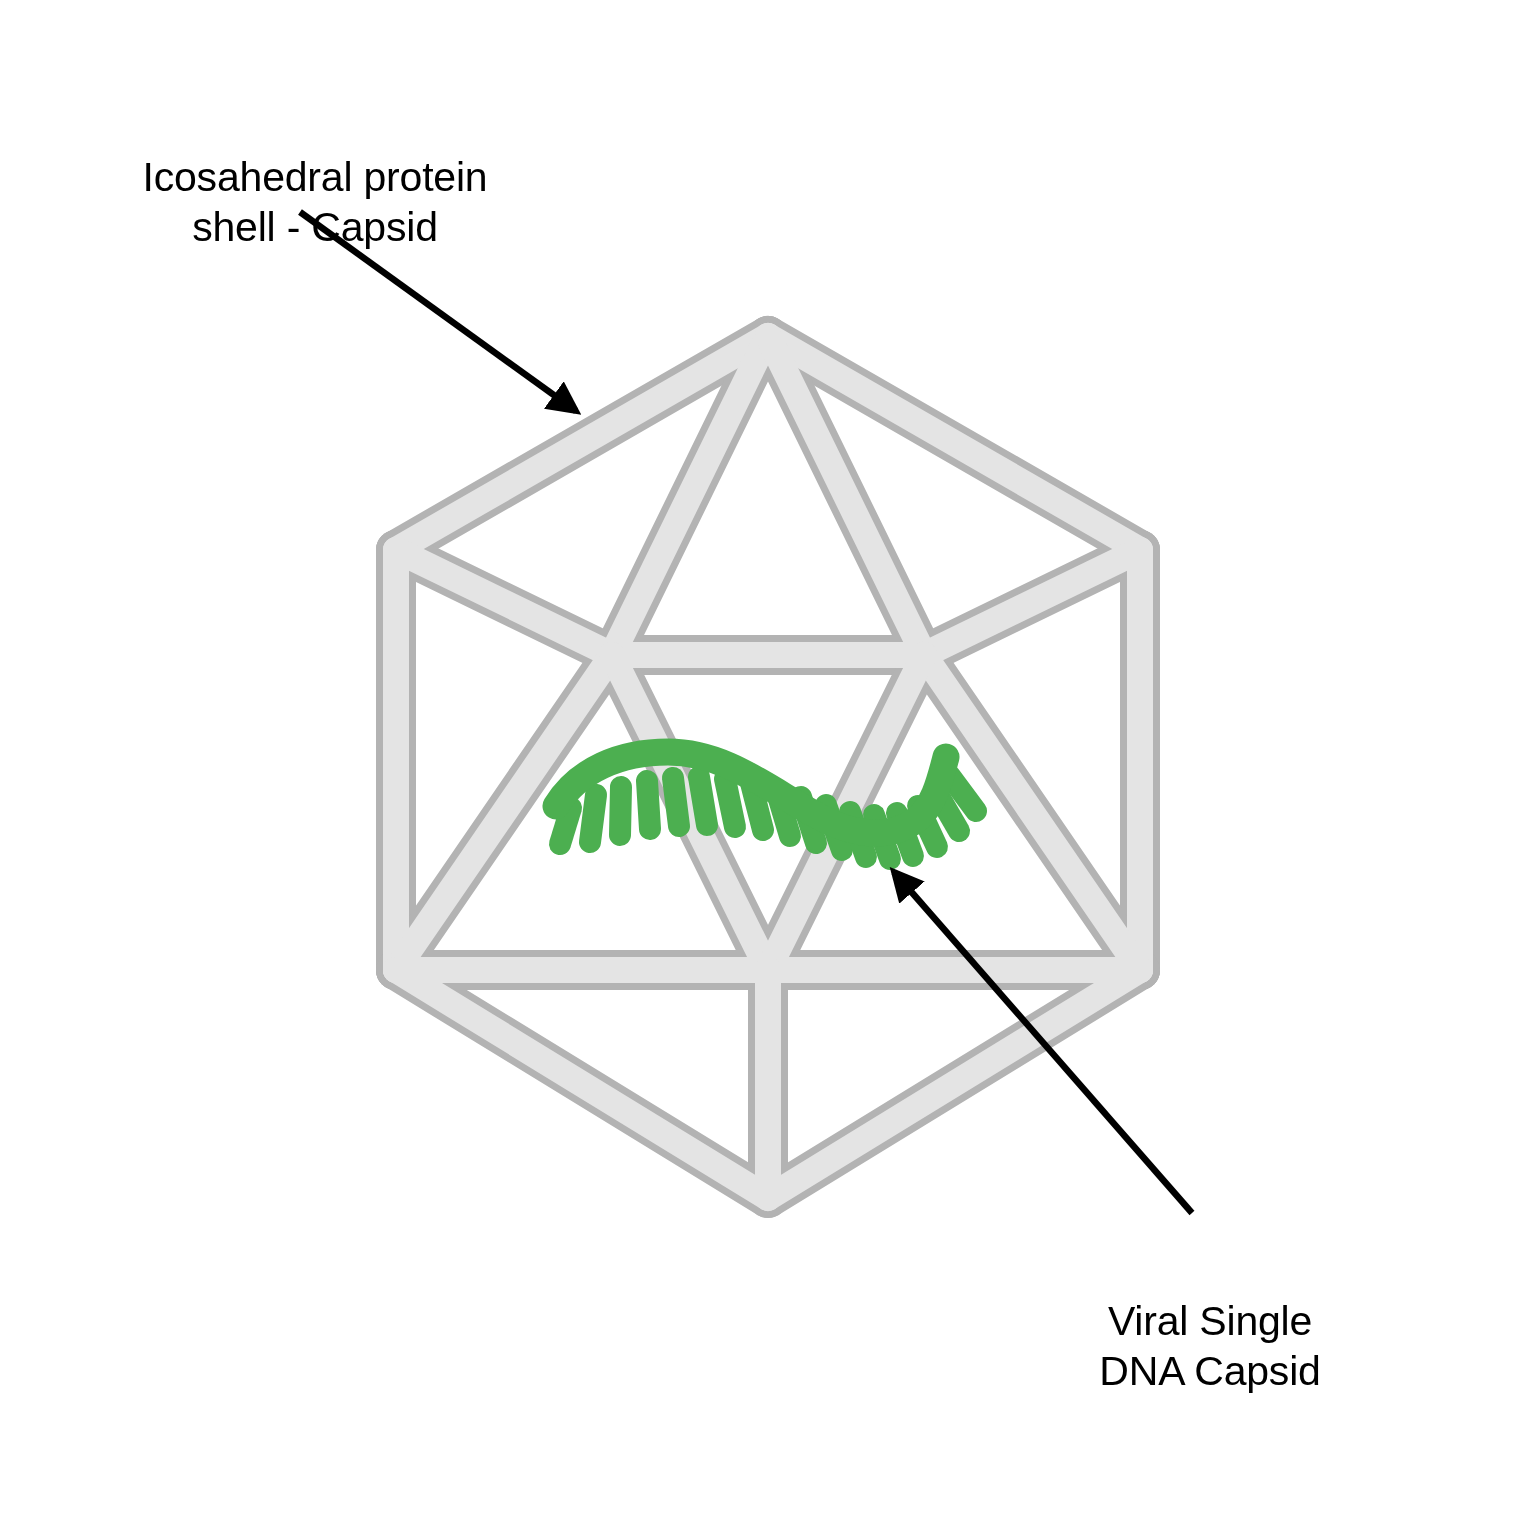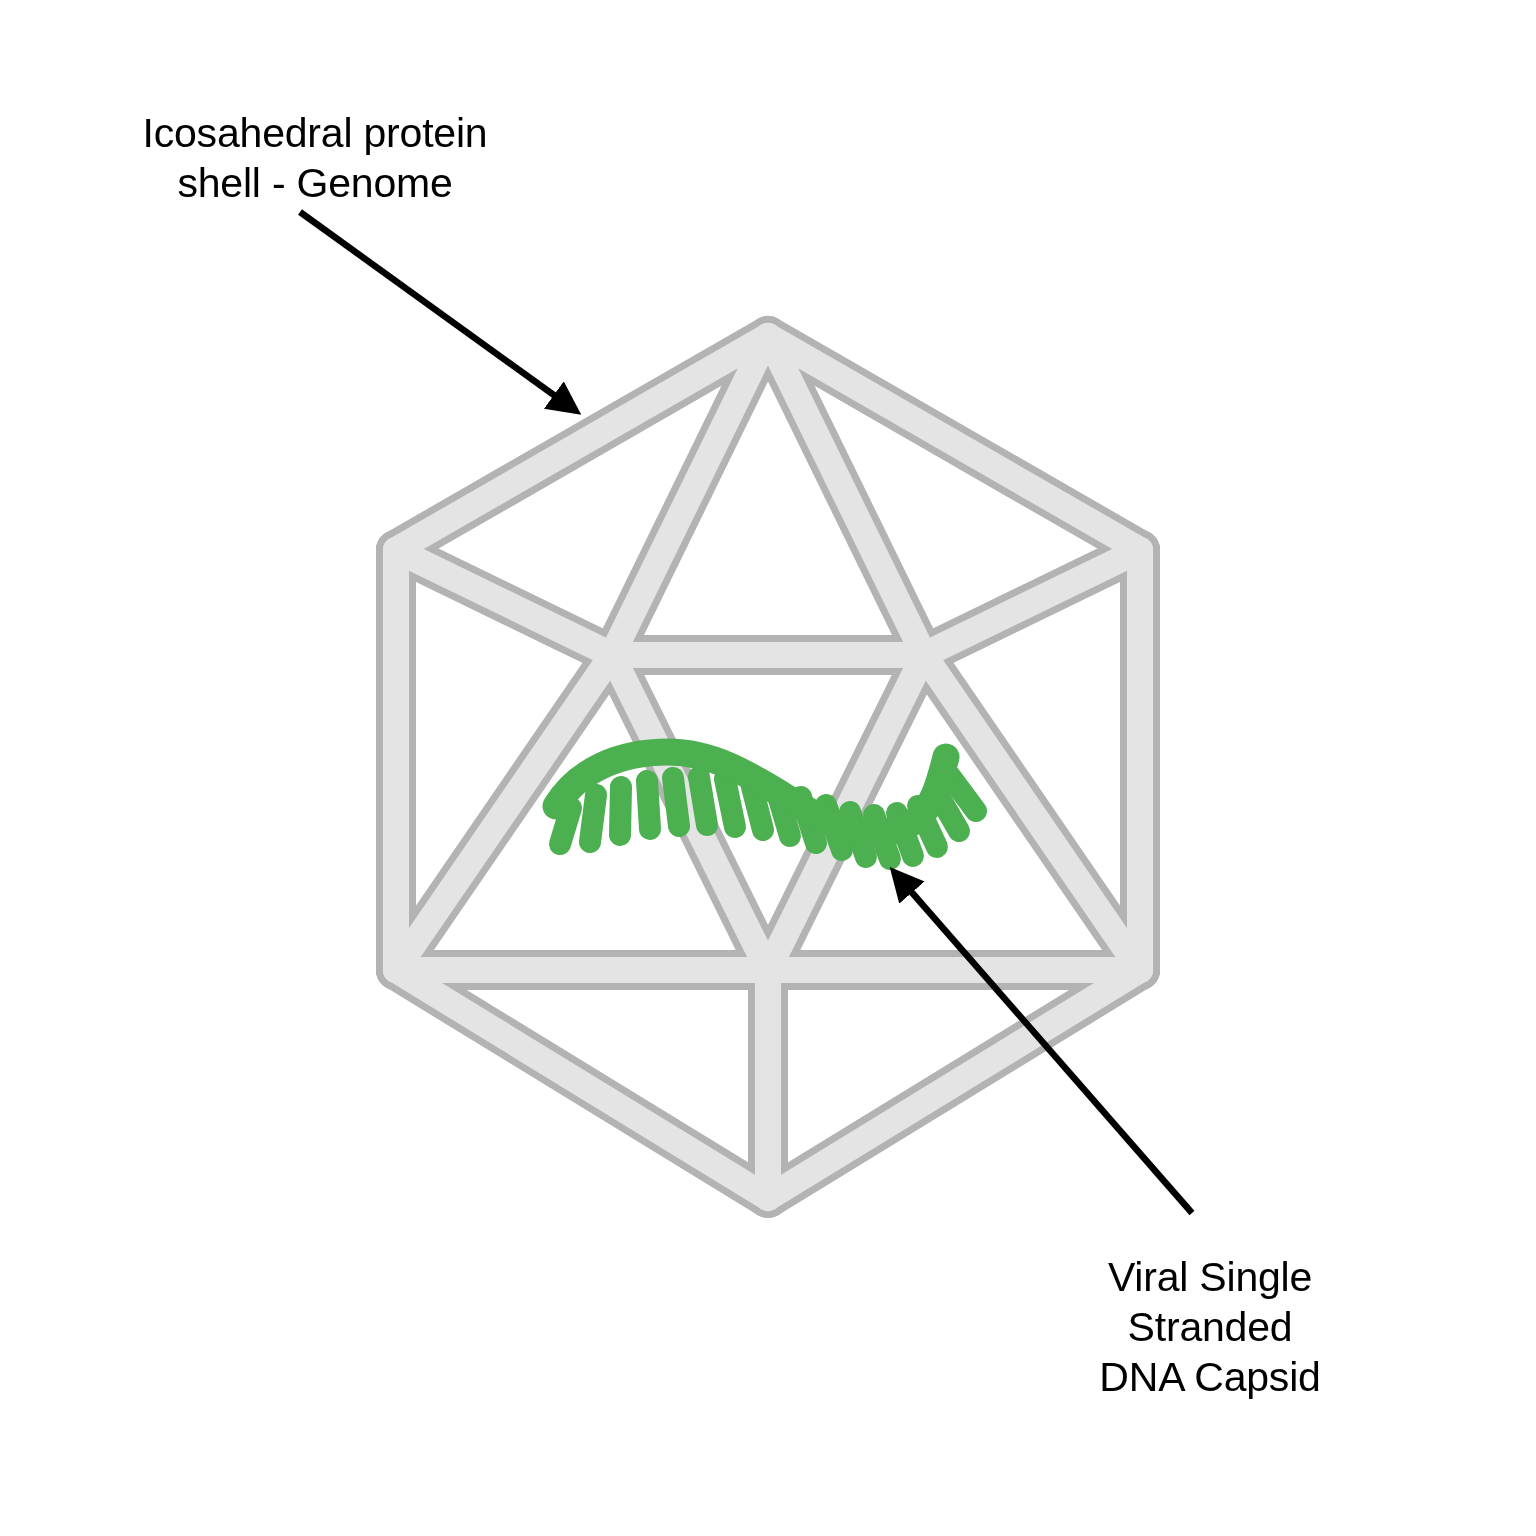--- a/index.html
+++ b/index.html
@@ -30,20 +30,21 @@
   }
   .lbl {
     position: absolute;
     color: #000000;
     font-family: "Liberation Sans", sans-serif;
     font-size: 41px;
     line-height: 50px;
     text-align: center;
     white-space: nowrap;
     letter-spacing: -0.2px;
+    margin-top: 44px;
   }
   #label-capsid {
     left: 60px;
     top: 108px;
     width: 510px;
   }
   #label-genome {
     left: 1000px;
     top: 1252px;
     width: 420px;
@@ -136,22 +137,21 @@
                C 934,806 940,780 946,757" fill="none" stroke="#4caf50" stroke-width="27" stroke-linecap="round" stroke-linejoin="round"></path>
     </g>
 
     <line x1="300" y1="212" x2="576" y2="411" stroke="#000000" stroke-width="6.5" stroke-linecap="butt" marker-end="url(#arrowhead)"></line>
 
     <line x1="1192" y1="1213" x2="894" y2="872" stroke="#000000" stroke-width="6.5" stroke-linecap="butt" marker-end="url(#arrowhead)"></line>
   </svg>
 
   <div class="lbl" id="label-capsid">
     <div>Icosahedral protein</div>
-    <div>shell - Genome</div>
+    <div>shell - Capsid</div>
   </div>
 
   <div class="lbl" id="label-genome">
     <div>Viral Single</div>
-    <div>Stranded</div>
     <div>DNA Capsid</div>
   </div>
 
 </div>
 
 </body></html>

